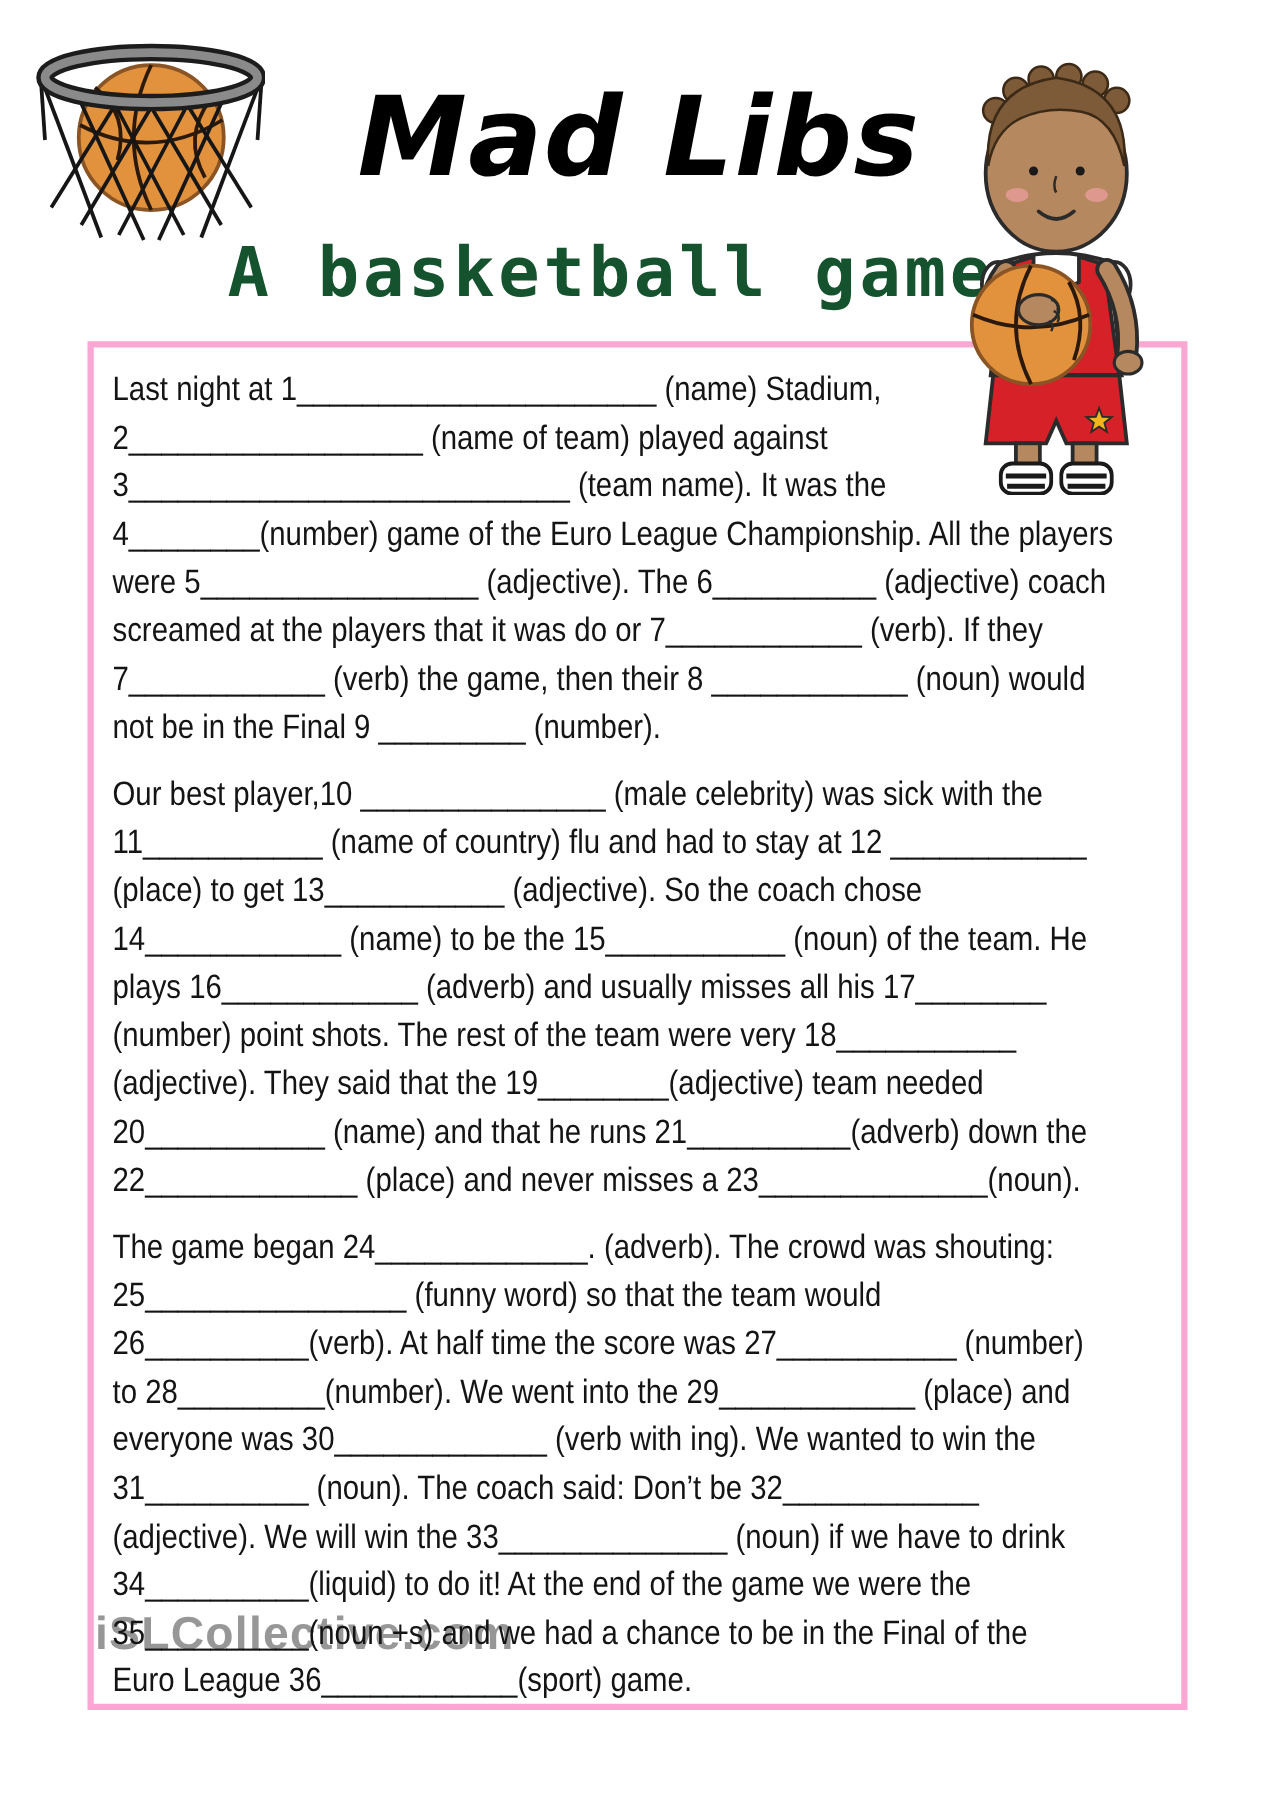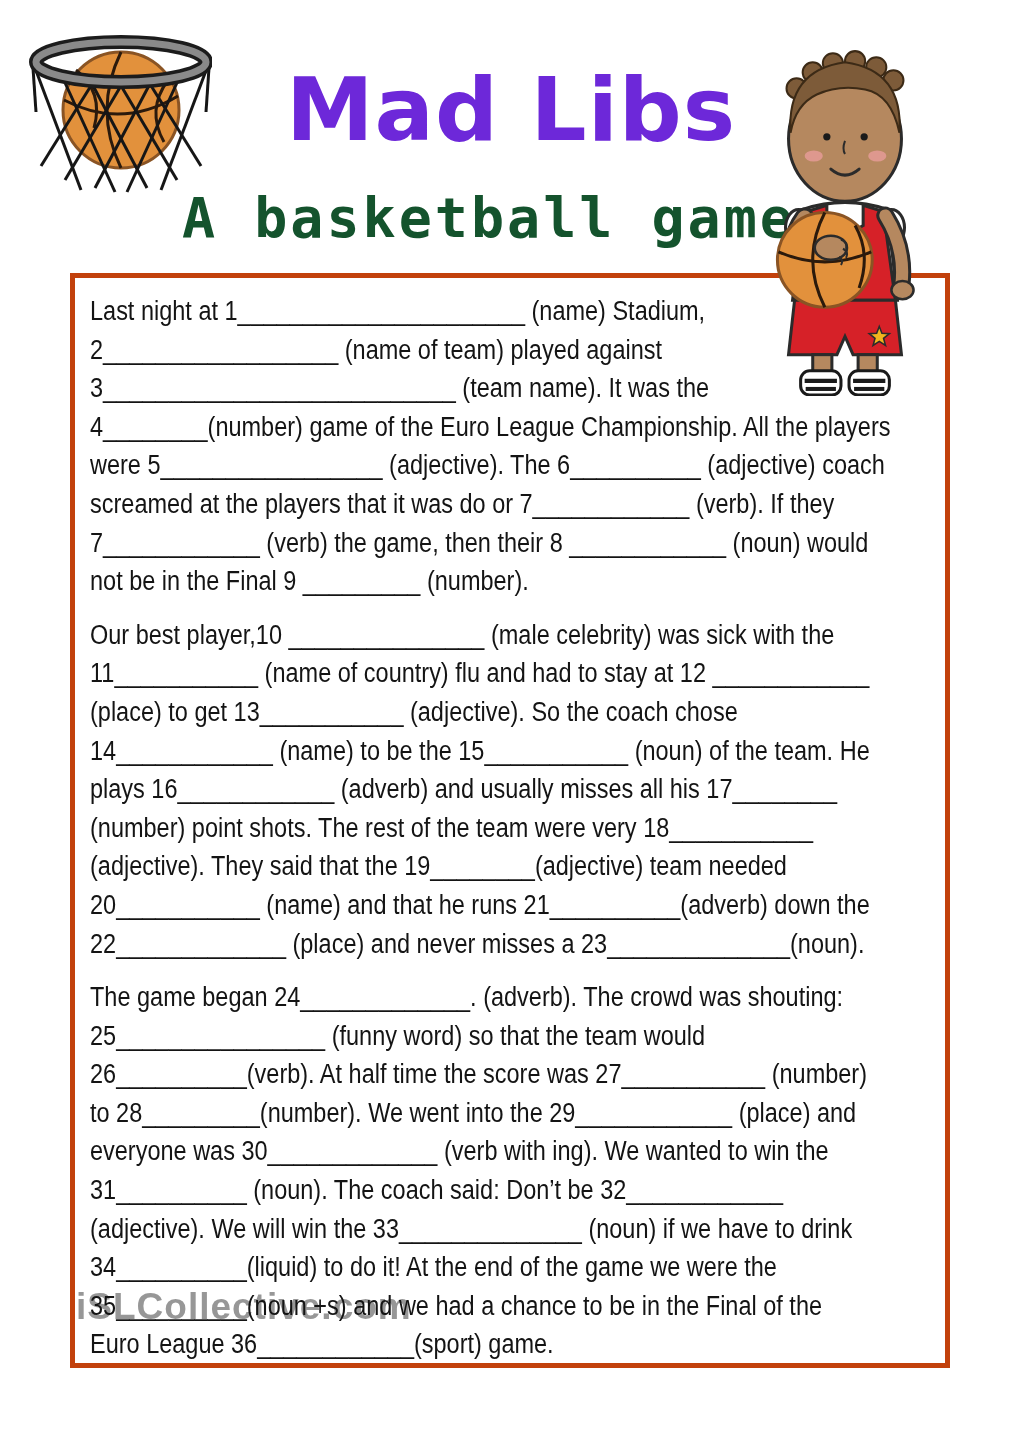--- a/index.html
+++ b/index.html
@@ -6,37 +6,37 @@
   body{
     width:1018px;height:1440px;position:relative;background:#ffffff;
     font-family:"Liberation Sans", sans-serif;color:#1a1a1a;overflow:hidden;
   }
   .abs{position:absolute;}
 
   
   .title{
     left:286px;top:58px;
     font-family:"DejaVu Sans", sans-serif;
-    font-size:88px;font-weight:bold;letter-spacing:1px;color:#6d28d9;
-    white-space:nowrap;z-index:2;
+    font-size:88px;font-weight:bold;letter-spacing:1px;color:#000000;
+    white-space:nowrap;z-index:2;font-style:italic;
   }
   .subtitle{
     left:182px;top:186px;
     font-family:"DejaVu Sans Mono", monospace;
     font-size:55px;font-weight:bold;letter-spacing:3px;color:#14532d;
     white-space:nowrap;z-index:2;
   }
 
   .hoop-svg{left:28px;top:20px;width:184px;height:176px;z-index:2;}
   .boy-svg{left:768px;top:36px;width:154px;height:360px;z-index:5;}
 
   
   .sheet{
     left:70px;top:273px;width:880px;height:1095px;
-    border:5px solid #c2410c;box-sizing:border-box;
+    border:5px solid #f9a8d4;box-sizing:border-box;
     background:transparent;z-index:2;
   }
   .sheet-inner{
     position:relative;z-index:2;
     padding:14px 6px 0 15px;
   }
   .para{margin:0 0 15px 0;}
   .tline{
     font-size:27px;line-height:38.6px;white-space:nowrap;
     transform:scaleX(0.87);transform-origin:0 50%;

